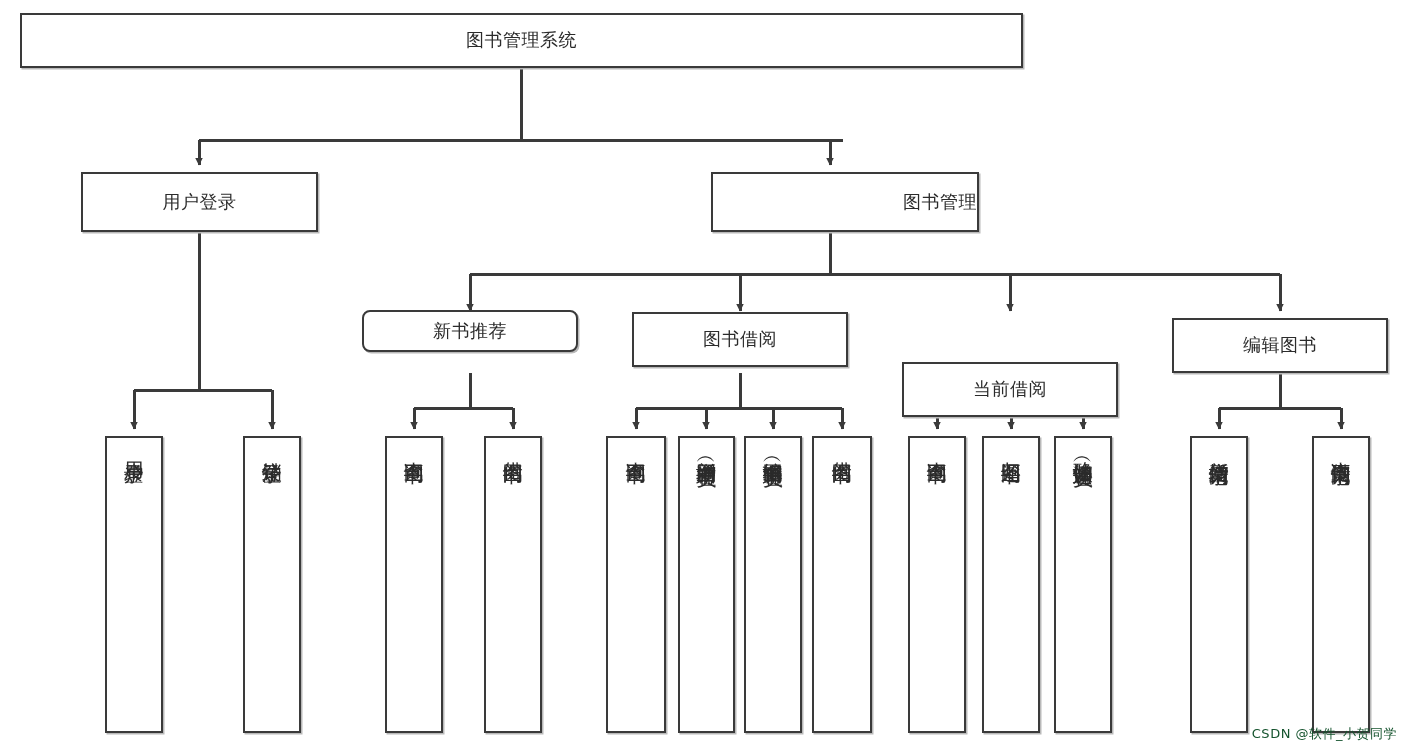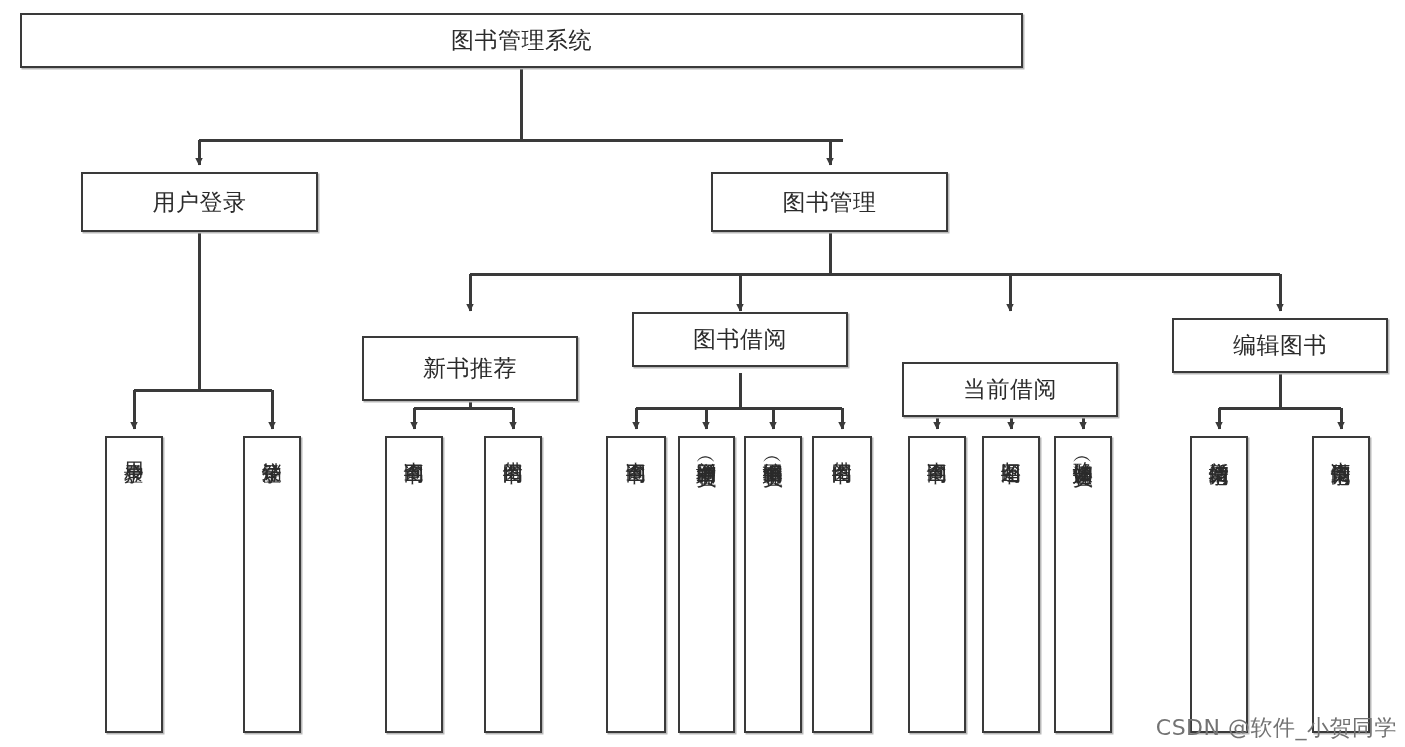--- a/index.html
+++ b/index.html
@@ -31,21 +31,21 @@
     box-sizing: border-box;
     background: #ffffff;
     border: 2px solid #3a3a3a;
     box-shadow: 1.5px 1.5px 0 0 #b9b9b9;
     display: flex;
     align-items: center;
     justify-content: center;
   }
   .node-label-h {
     color: #2b2b2b;
-    font-size: 23px;
+    font-size: 18px;
     line-height: 1.15;
     letter-spacing: 0.5px;
     white-space: nowrap;
   }
   .node-box.leaf {
     align-items: flex-start;
     justify-content: center;
     padding-top: 8px;
   }
   .node-label-v {
@@ -54,22 +54,22 @@
     line-height: 1.32;
     writing-mode: vertical-rl;
     text-orientation: upright;
     white-space: nowrap;
     letter-spacing: 1px;
   }
   #watermark {
     position: absolute;
     right: 8px;
     bottom: 4px;
-    color: #737373;
-    font-size: 22px;
+    color: #14532d;
+    font-size: 13px;
     letter-spacing: 0.5px;
     white-space: nowrap;
     pointer-events: none;
   }
 </style>
 </head>
 <body>
 
 <div id="diagram-root">
 
@@ -127,27 +127,27 @@
   </svg>
 
   <div class="node-box" id="title-node" style="left: 20px; top: 13px; width: 1003px; height: 55px;">
     <span class="node-label-h">图书管理系统</span>
   </div>
 
   <div id="level2-layer">
       <div class="node-box" style="left: 81px; top: 172px; width: 237px; height: 60px;">
         <span class="node-label-h">用户登录</span>
       </div>
-      <div class="node-box" style="left: 711px; top: 172px; width: 237px; height: 60px;">
+      <div class="node-box" style="left: 711px; top: 172px; width: 268px; height: 60px; justify-content: flex-end;">
         <span class="node-label-h">图书管理</span>
       </div>
     </div>
 
   <div id="level3-layer">
-      <div class="node-box" style="left: 362px; top: 336px; width: 216px; height: 65px;">
+      <div class="node-box" style="left: 362px; top: 310px; width: 216px; height: 42px; border-radius: 8px;">
         <span class="node-label-h">新书推荐</span>
       </div>
       <div class="node-box" style="left: 632px; top: 312px; width: 216px; height: 55px;">
         <span class="node-label-h">图书借阅</span>
       </div>
       <div class="node-box" style="left: 902px; top: 318px; width: 216px; height: 55px; margin-top: 44px;">
         <span class="node-label-h">当前借阅</span>
       </div>
       <div class="node-box" style="left: 1172px; top: 318px; width: 216px; height: 55px;">
         <span class="node-label-h">编辑图书</span>

